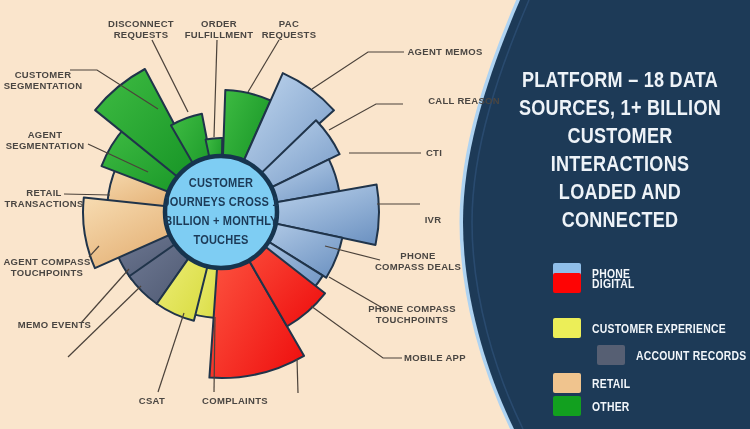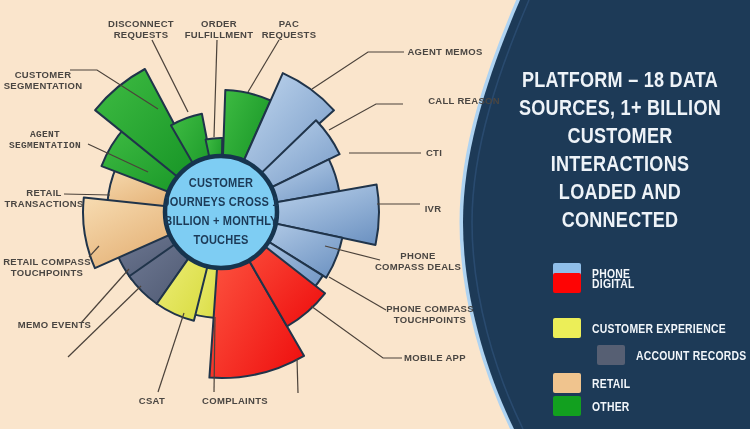--- a/index.html
+++ b/index.html
@@ -112,28 +112,28 @@
       </div>
       <div class="callout-label" style="left: 445px; top: 46px;">
         <div>AGENT MEMOS</div>
       </div>
       <div class="callout-label" style="left: 441px; top: 95px; margin-left: 23px;">
         <div>CALL REASON</div>
       </div>
       <div class="callout-label" style="left: 434px; top: 147px;">
         <div>CTI</div>
       </div>
-      <div class="callout-label" style="left: 433px; top: 203px;">
+      <div class="callout-label" style="left: 433px; top: 214px;">
         <div>IVR</div>
       </div>
       <div class="callout-label" style="left: 418px; top: 250px;">
         <div>PHONE</div>
         <div>COMPASS DEALS</div>
       </div>
-      <div class="callout-label" style="left: 430px; top: 303px;">
+      <div class="callout-label" style="left: 412px; top: 303px;">
         <div>PHONE COMPASS</div>
         <div>TOUCHPOINTS</div>
       </div>
       <div class="callout-label" style="left: 213px; top: 395px; margin-left: 22px;">
         <div>COMPLAINTS</div>
       </div>
       <div class="callout-label" style="left: 300px; top: 396px; margin-top: 44px;">
         <div>WEB</div>
       </div>
       <div class="callout-label" style="left: 435px; top: 352px; text-align: right;">
@@ -143,24 +143,24 @@
         <div>MEMO EVENTS</div>
       </div>
       <div class="callout-label" style="left: 152px; top: 395px; text-align: right;">
         <div>CSAT</div>
       </div>
       <div class="callout-label" style="left: 44px; top: 187px;">
         <div>RETAIL</div>
         <div>TRANSACTIONS</div>
       </div>
       <div class="callout-label" style="left: 47px; top: 256px;">
-        <div>RETAIL COMPASS</div>
+        <div>AGENT COMPASS</div>
         <div>TOUCHPOINTS</div>
       </div>
-      <div class="callout-label" style="left: 45px; top: 129px; font-family: Liberation Mono, monospace;">
+      <div class="callout-label" style="left: 45px; top: 129px;">
         <div>AGENT</div>
         <div>SEGMENTATION</div>
       </div>
       <div class="callout-label" style="left: 43px; top: 69px;">
         <div>CUSTOMER</div>
         <div>SEGMENTATION</div>
       </div>
       <div class="callout-label" style="left: 141px; top: 18px;">
         <div>DISCONNECT</div>
         <div>REQUESTS</div>

